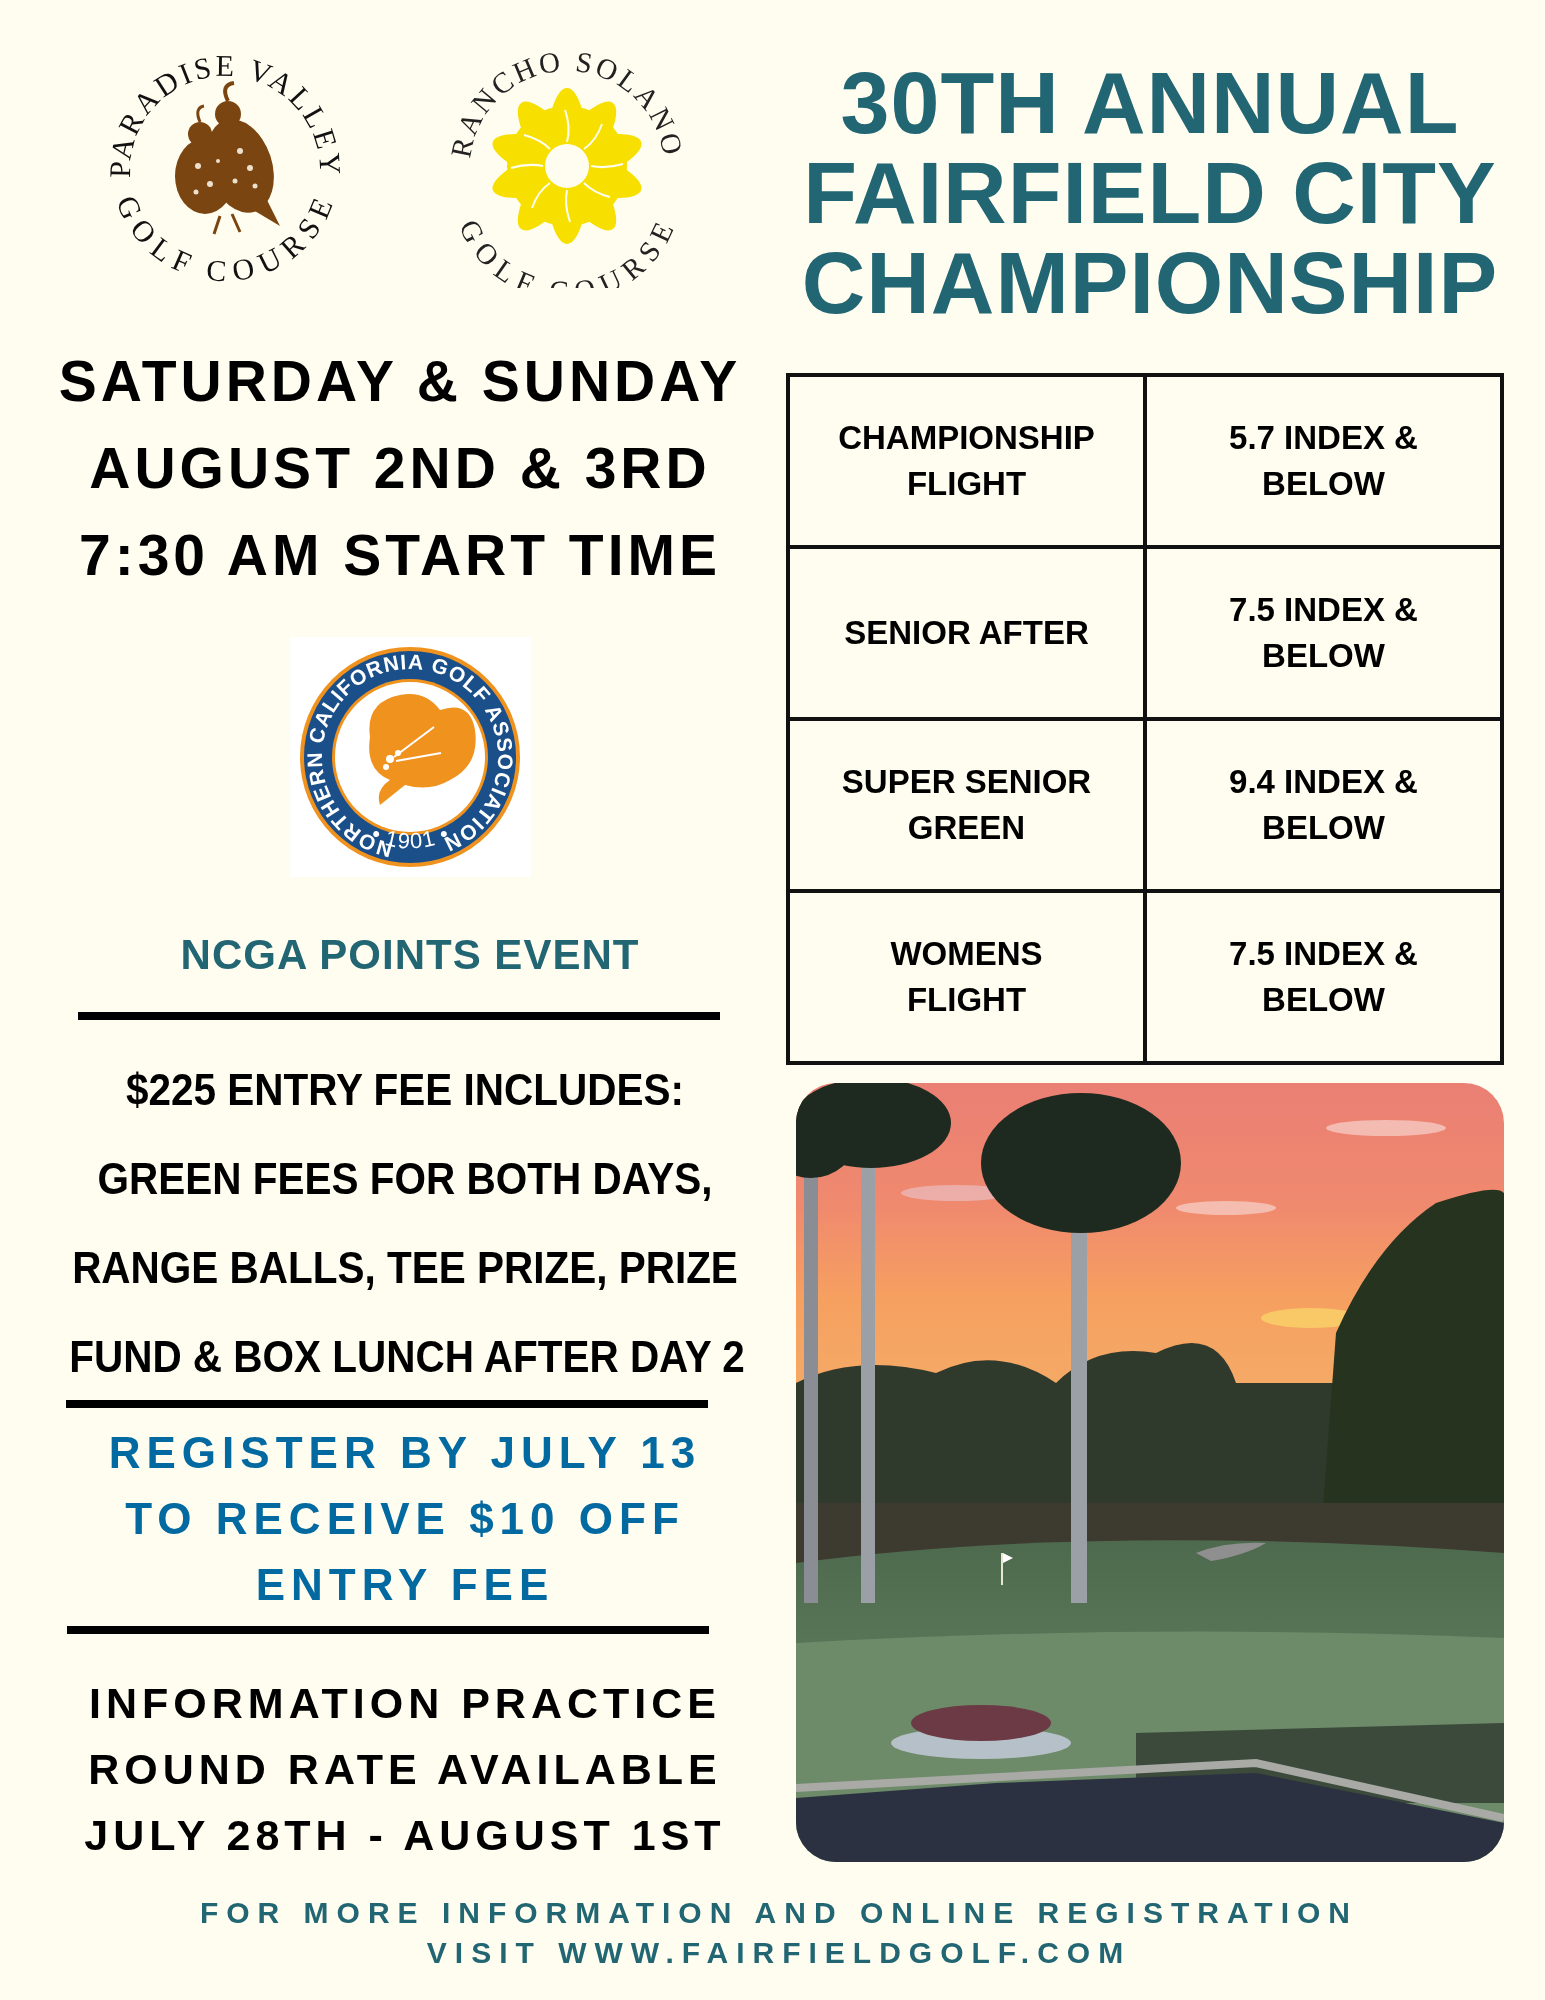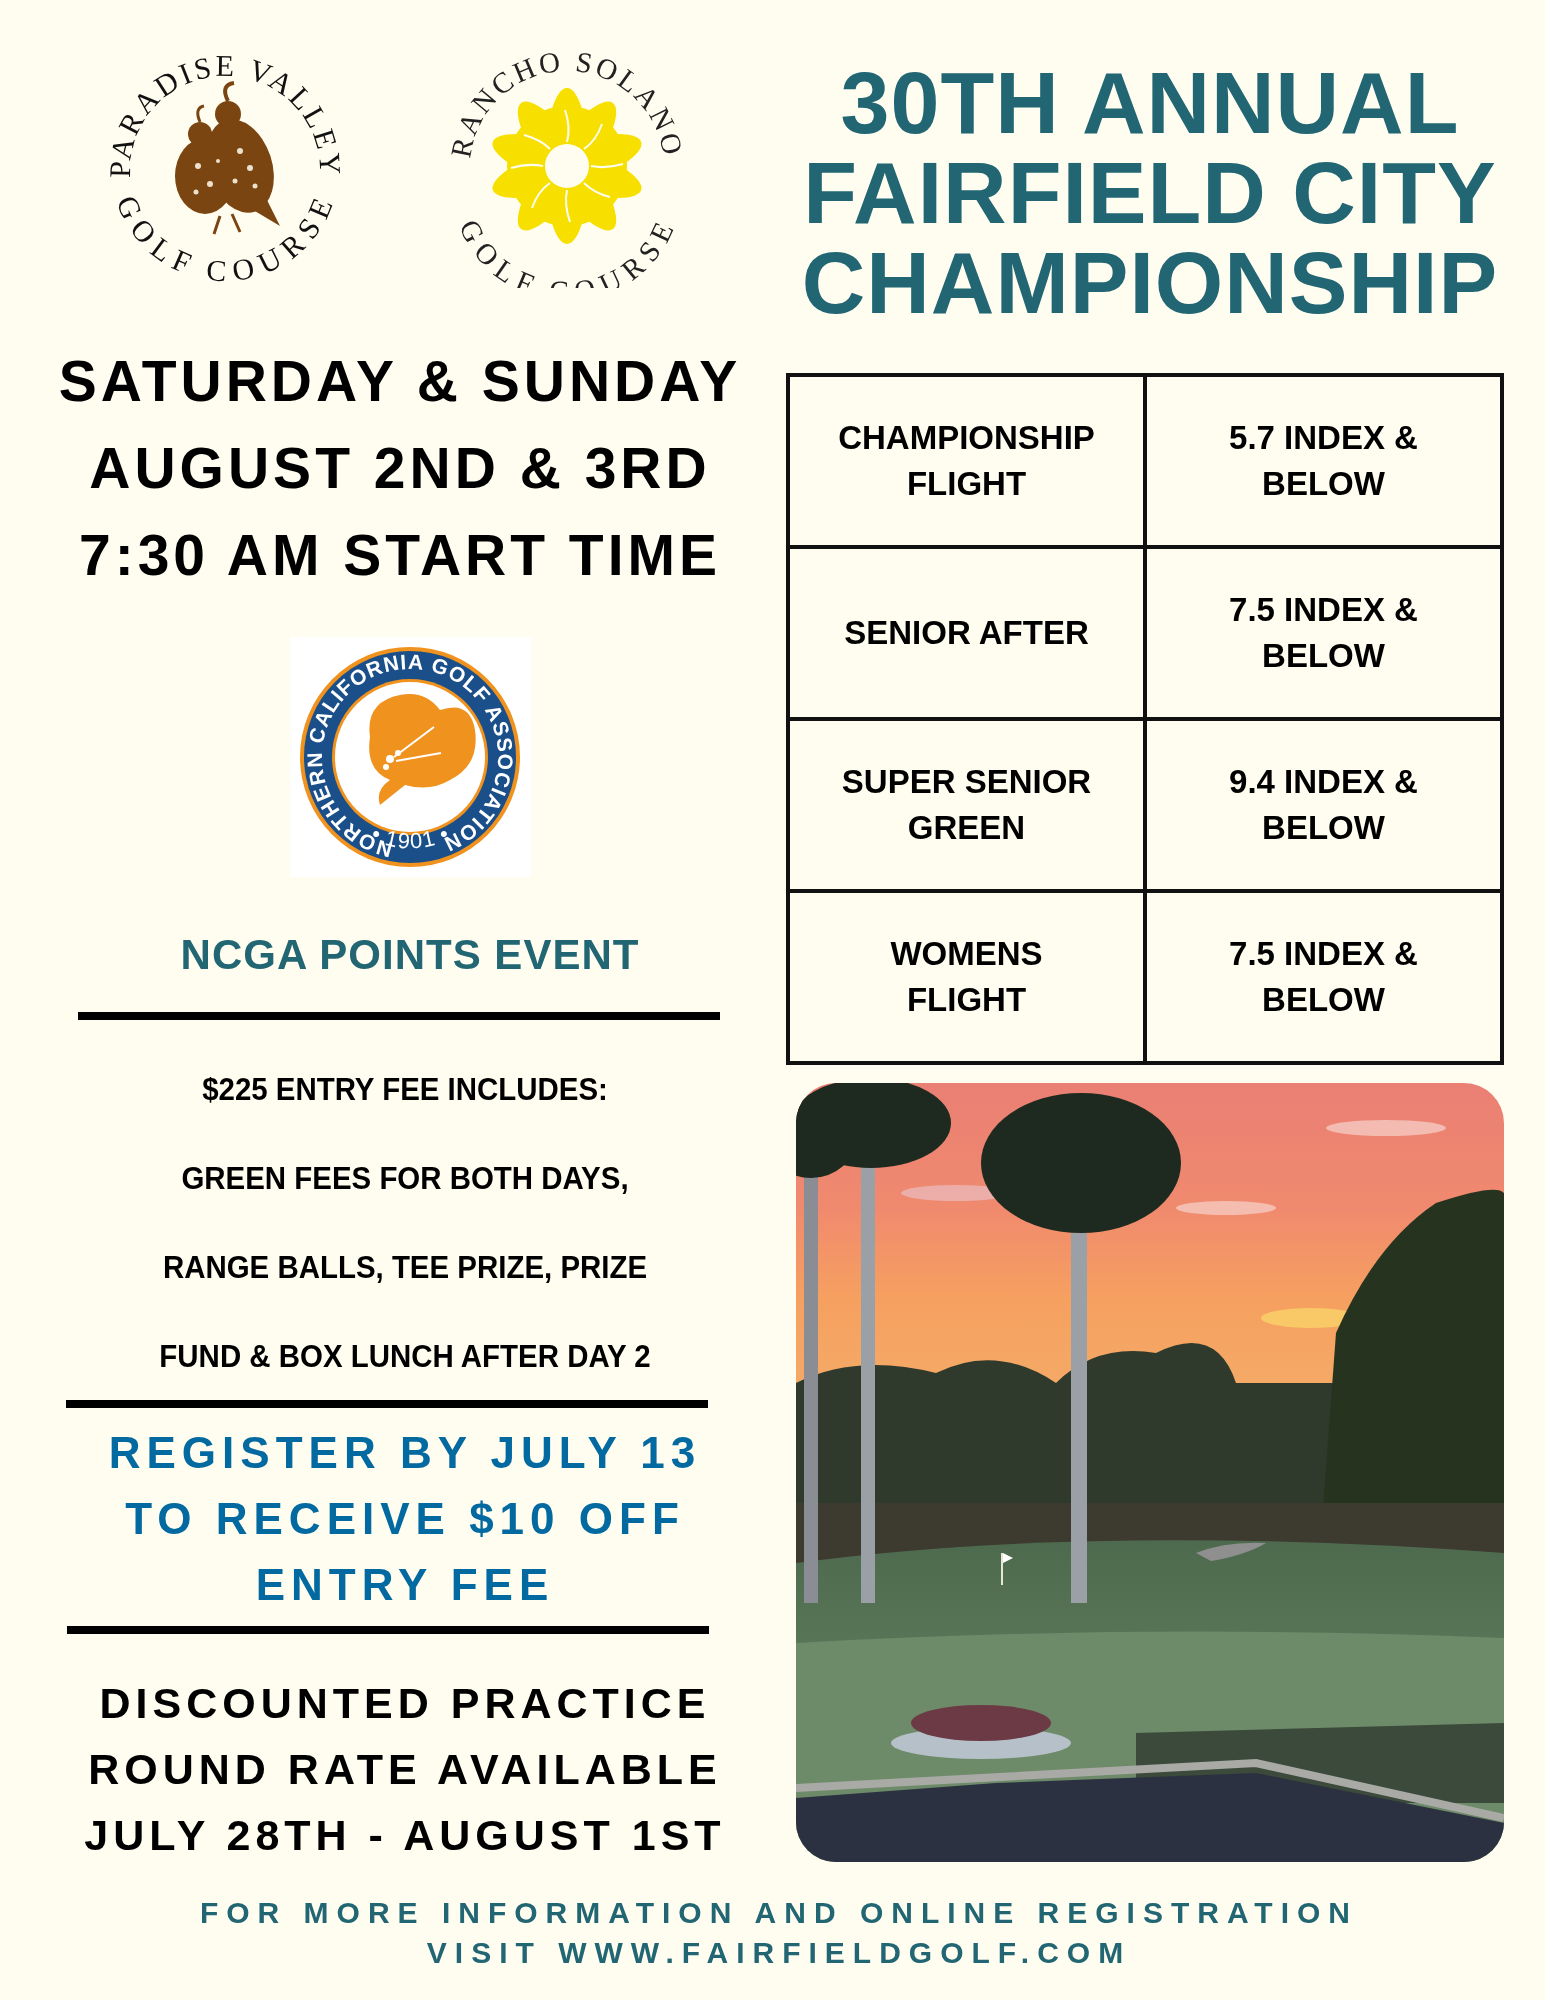--- a/index.html
+++ b/index.html
@@ -23,21 +23,21 @@
   
   .flights { left:786px; top:373px; width:718px; height:672px; border-collapse:collapse; }
   .flights td { border:4px solid #111; width:50%; height:168px; text-align:center; vertical-align:middle;
                 font-weight:700; font-size:33px; line-height:46px; padding:0 10px; }
   .flights td span { display:block; white-space:pre-line; }
 
   .ncga-head { left:60px; width:700px; top:930px; font-weight:700; font-size:42px; line-height:50px;
                color:#226673; text-align:center; letter-spacing:1px; }
   .divider { background:#000; height:8px; }
 
-  .fee { left:40px; width:730px; top:1045px; font-weight:700; font-size:32px; line-height:89px;
+  .fee { left:40px; width:730px; top:1045px; font-weight:700; font-size:44px; line-height:89px;
          text-align:center; }
   .fee div { white-space:nowrap; transform:scaleX(0.92); }
 
   .register { left:40px; width:730px; top:1420px; font-weight:700; font-size:44px; line-height:66px;
               text-align:center; color:#0369a1; letter-spacing:6px; }
   .register div { white-space:nowrap; }
 
   .practice { left:40px; width:730px; top:1670px; font-weight:700; font-size:43px; line-height:66px;
               text-align:center; letter-spacing:5px; }
   .practice div { white-space:nowrap; }
@@ -221,21 +221,21 @@
 <div class="abs divider" style="left:66px;top:1400px;width:642px;"></div>
 
 <div class="abs register">
   <div>REGISTER BY JULY 13</div>
   <div>TO RECEIVE $10 OFF</div>
   <div>ENTRY FEE</div>
 </div>
 <div class="abs divider" style="left:67px;top:1626px;width:642px;"></div>
 
 <div class="abs practice">
-  <div>DISCOUNTED PRACTICE</div>
+  <div>INFORMATION PRACTICE</div>
   <div>ROUND RATE AVAILABLE</div>
   <div>JULY 28TH - AUGUST 1ST</div>
 </div>
 
 <div class="abs photo">
   <svg width="708" height="779" viewBox="0 0 708 779" preserveAspectRatio="none">
     <defs>
       <linearGradient id="sky" x1="0" y1="0" x2="0" y2="1">
         <stop offset="0" stop-color="#ea7f74"></stop>
         <stop offset="0.35" stop-color="#f08a6e"></stop>

